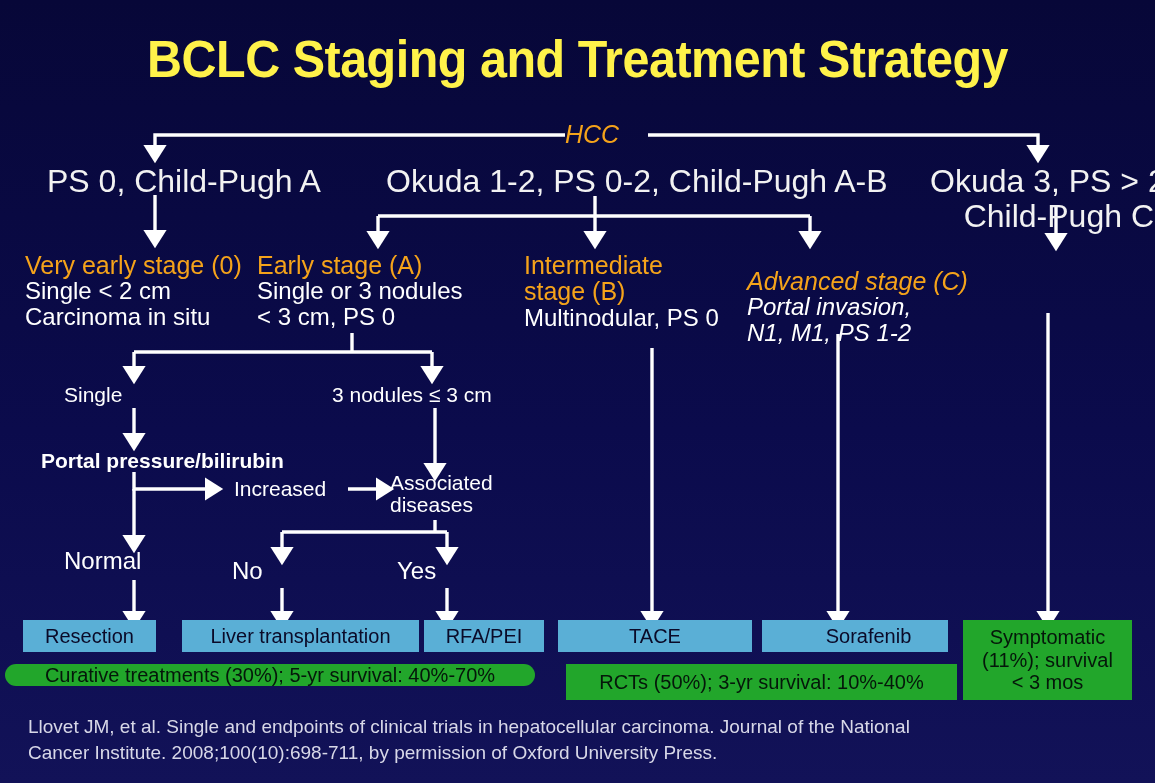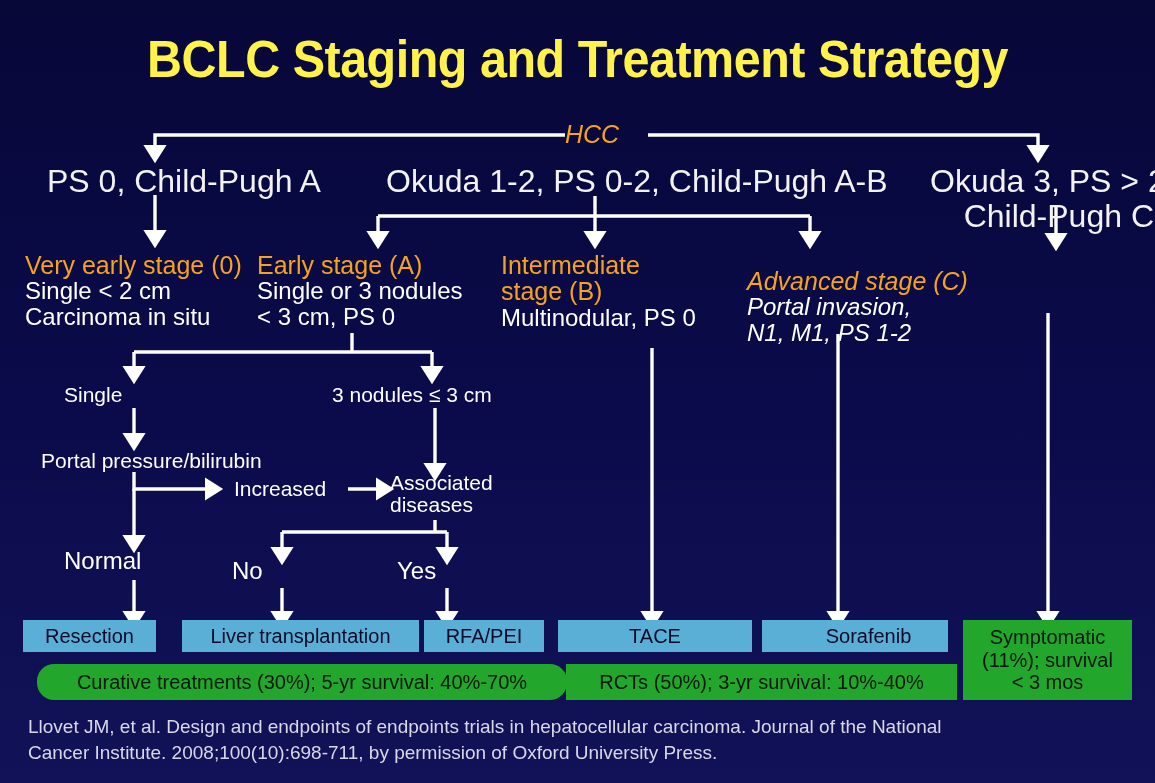--- a/index.html
+++ b/index.html
@@ -189,38 +189,38 @@
     <div class="stage-desc">Single &lt; 2 cm</div>
     <div class="stage-desc">Carcinoma in situ</div>
   </div>
 
   <div class="abs stage-block" style="left:232px; top:252px; width:248px;">
     <div class="stage-label">Early stage (A)</div>
     <div class="stage-desc">Single or 3 nodules</div>
     <div class="stage-desc">&lt; 3 cm, PS 0</div>
   </div>
 
-  <div class="abs stage-block" style="left:476px; top:252px; width:228px;">
+  <div class="abs stage-block" style="left:499px; top:252px; width:228px;">
     <div class="stage-label">Intermediate</div>
     <div class="stage-label">stage (B)</div>
     <div class="stage-desc">Multinodular, PS 0</div>
   </div>
 
   <div class="abs stage-block" style="left:722px; top:268px; width:254px;font-style:italic;">
     <div class="stage-label">Advanced stage (C)</div>
     <div class="stage-desc">Portal invasion,</div>
     <div class="stage-desc">N1, M1, PS 1-2</div>
   </div>
 
 
   <div class="abs node-txt center" style="left:64px; top:384px; width:140px;">Single</div>
 
   <div class="abs node-txt center" style="left:332px; top:384px; width:206px;">3 nodules  ≤ 3 cm</div>
 
-  <div class="abs node-txt" style="left:41px; top:450px;">Portal pressure/bilirubin</div>
+  <div class="abs node-txt" style="left:41px; top:450px;font-weight:bold;">Portal pressure/bilirubin</div>
 
   <div class="abs node-txt" style="left:234px; top:478px;">Increased</div>
 
   <div class="abs node-txt" style="left:390px; top:472px;">
     <div>Associated</div>
     <div>diseases</div>
   </div>
 
   <div class="abs node-txt big center" style="left:64px; top:548px; width:140px;">Normal</div>
 
@@ -231,28 +231,28 @@
   <div class="abs tbox" style="left:23px;  top:620px; width:133px; height:32px;">Resection</div>
 
   <div class="abs tbox" style="left:182px; top:620px; width:237px; height:32px;">Liver transplantation</div>
 
   <div class="abs tbox" style="left:424px; top:620px; width:120px; height:32px;">RFA/PEI</div>
 
   <div class="abs tbox" style="left:558px; top:620px; width:194px; height:32px;">TACE</div>
 
   <div class="abs tbox" style="left:762px; top:620px; width:186px; height:32px;padding-left:27px;">Sorafenib</div>
 
-  <div class="abs gbox" style="left:37px;  top:664px; width:530px; height:36px;border-radius:17px;">Curative treatments  (30%); 5-yr survival:  40%-70%</div>
+  <div class="abs gbox" style="left:5px;  top:664px; width:530px; height:22px;border-radius:17px;">Curative treatments  (30%); 5-yr survival:  40%-70%</div>
 
   <div class="abs gbox" style="left:557px; top:664px; width:391px; height:36px;margin-left:9px;">RCTs (50%); 3-yr survival:  10%-40%</div>
 
   <div class="abs gbox" style="left:963px; top:620px; width:169px; height:80px; flex-direction:column;">
     <div>Symptomatic</div>
     <div>(11%); survival</div>
     <div>&lt; 3 mos</div>
   </div>
 
   <div class="abs citation">
-    <div>Llovet JM, et al. Design and endpoints of endpoints trials in hepatocellular  carcinoma. Journal of the National</div>
+    <div>Llovet JM, et al. Single and endpoints of clinical trials in hepatocellular  carcinoma. Journal of the National</div>
     <div>Cancer Institute.  2008;100(10):698-711, by permission of Oxford University Press.</div>
   </div>
 
 </div>
 
 </body></html>

